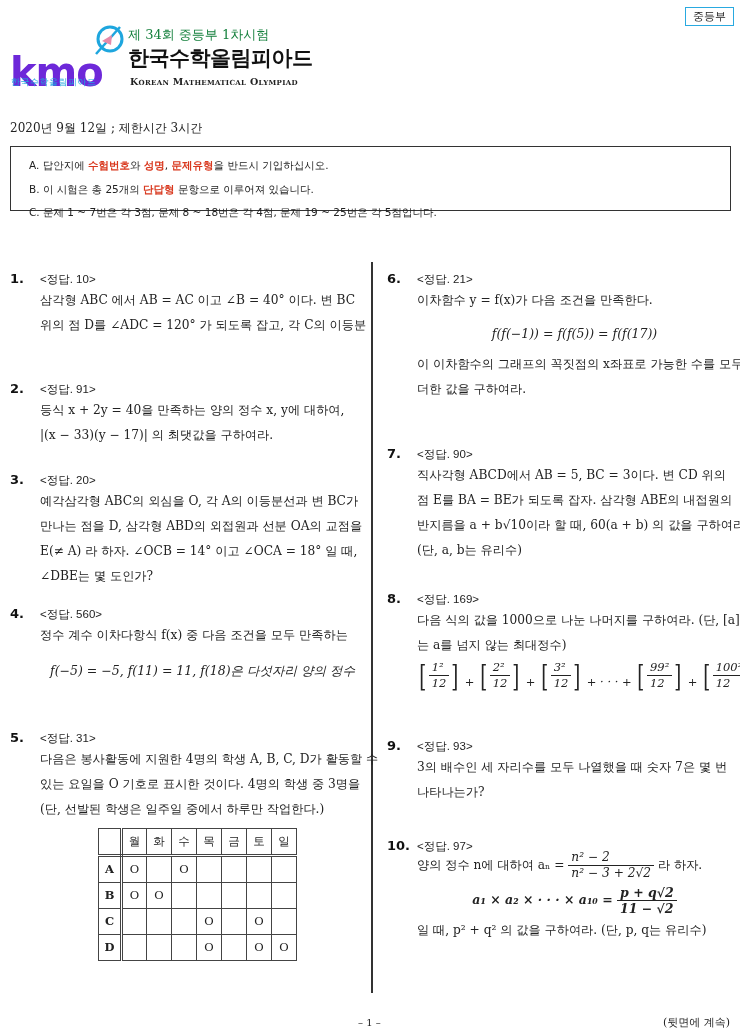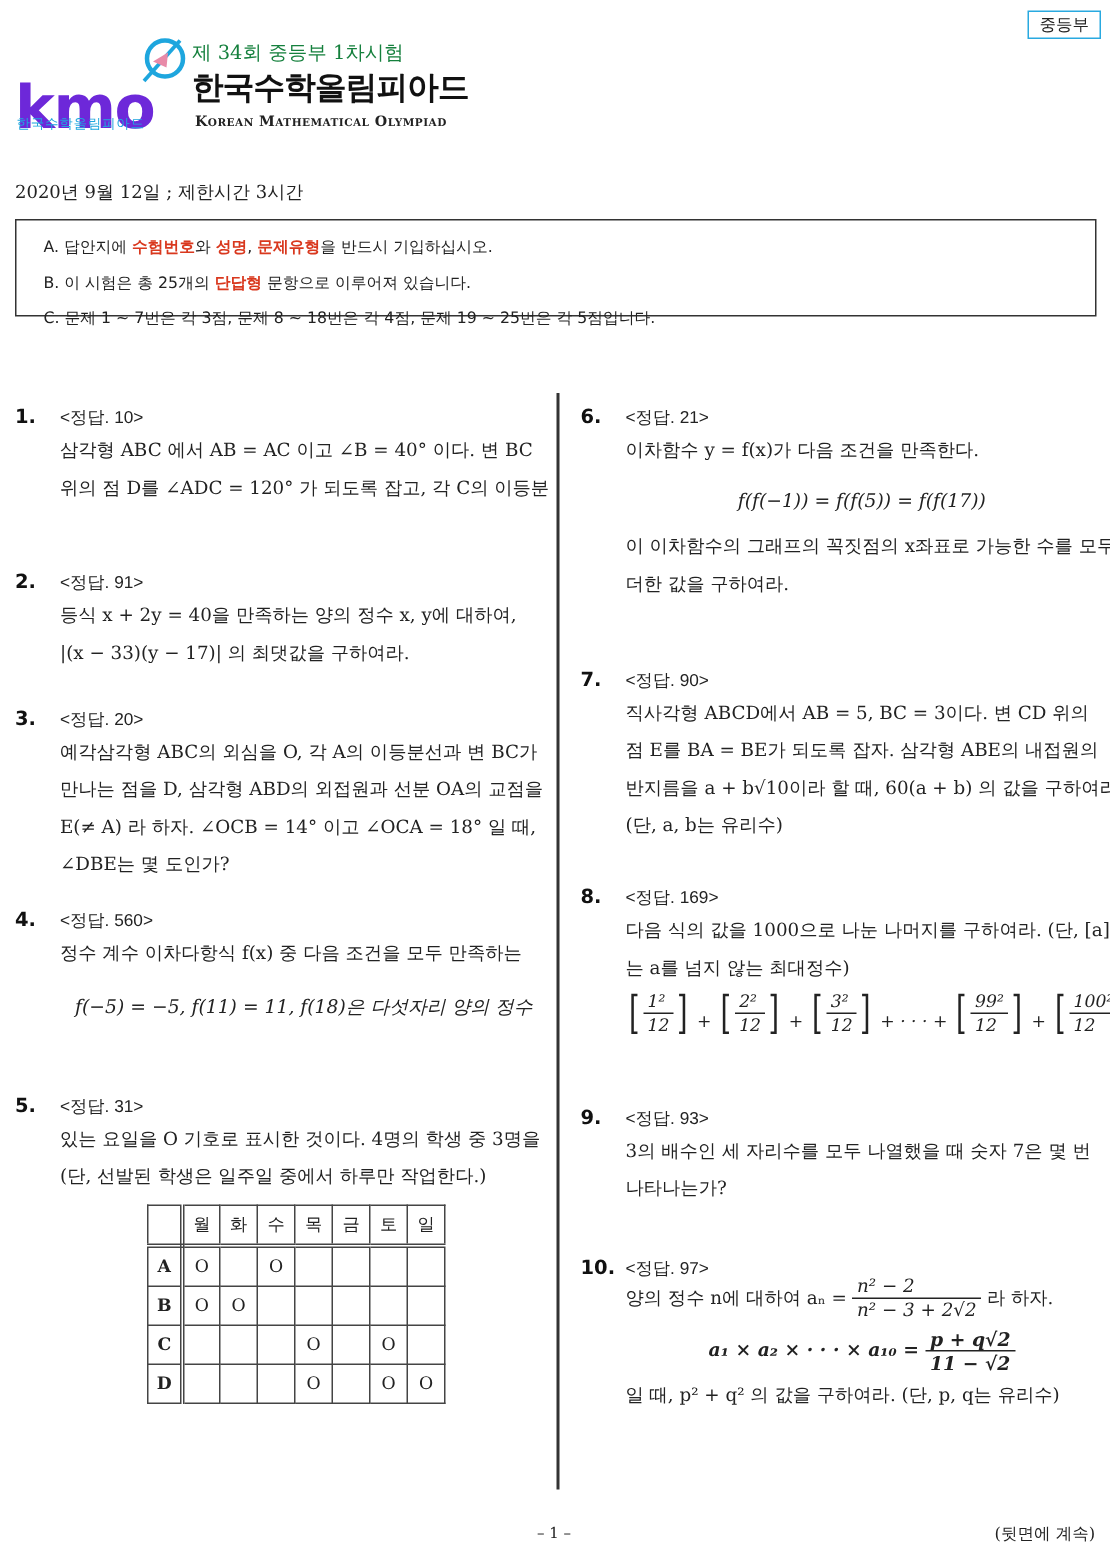--- a/index.html
+++ b/index.html
@@ -128,20 +128,21 @@
     <div class="center-eq" style="padding-top:10px;">f(−5) = −5,   f(11) = 11,   f(18)은 다섯자리 양의 정수</div>
   </div>
 </div>
 
 <div class="q left" style="top:725px;">
   <div class="q-head">
       <span class="q-num">5.</span>
       <span class="q-ans">&lt;정답. 31&gt;</span>
     </div>
   <div class="q-body">
+    <p>다음은 봉사활동에 지원한 4명의 학생 A, B, C, D가 활동할 수</p>
     <p>있는 요일을 O 기호로 표시한 것이다.  4명의 학생 중 3명을</p>
     <p>(단, 선발된 학생은 일주일 중에서 하루만 작업한다.)</p>
     <table class="sched">
       <tbody>
           <tr class="headrow">
         <td class="rowhead"></td>
         <td>월</td>
         <td>화</td>
         <td>수</td>
         <td>목</td>

